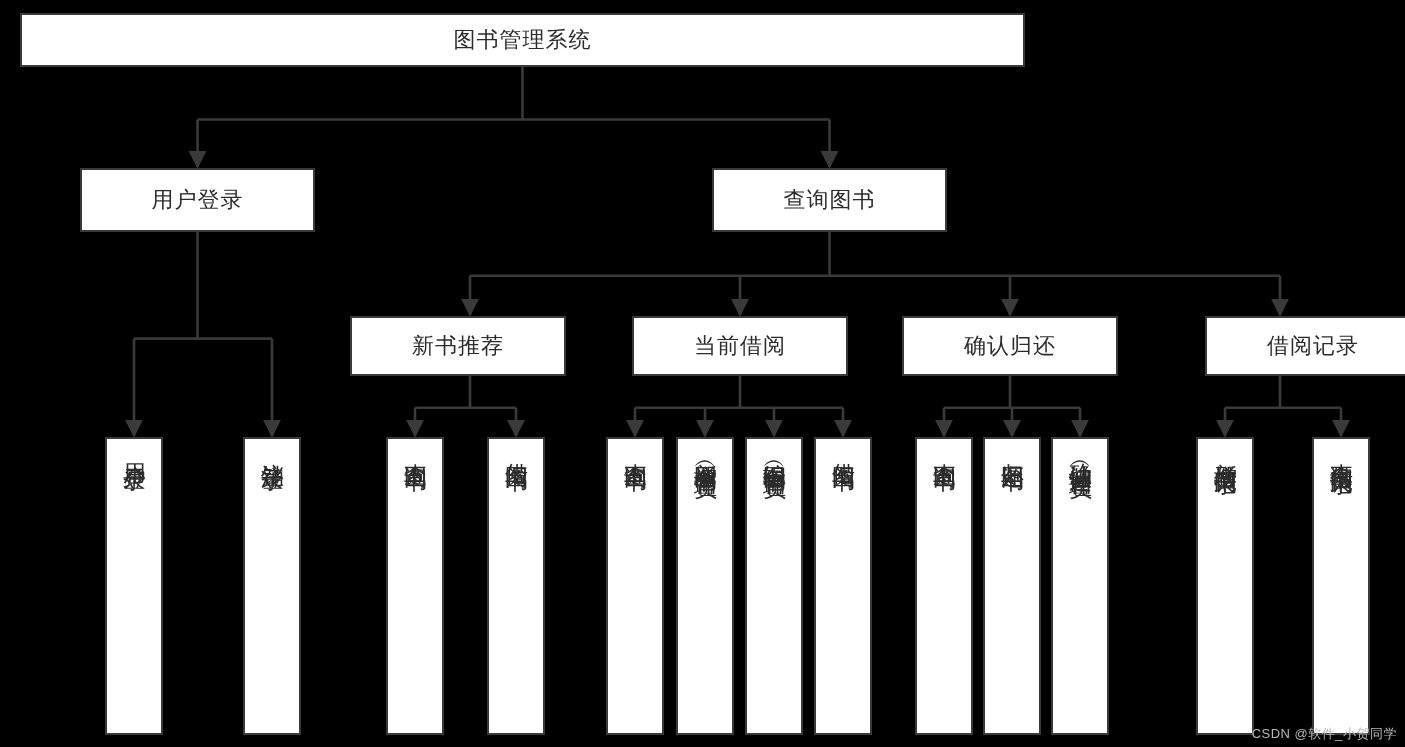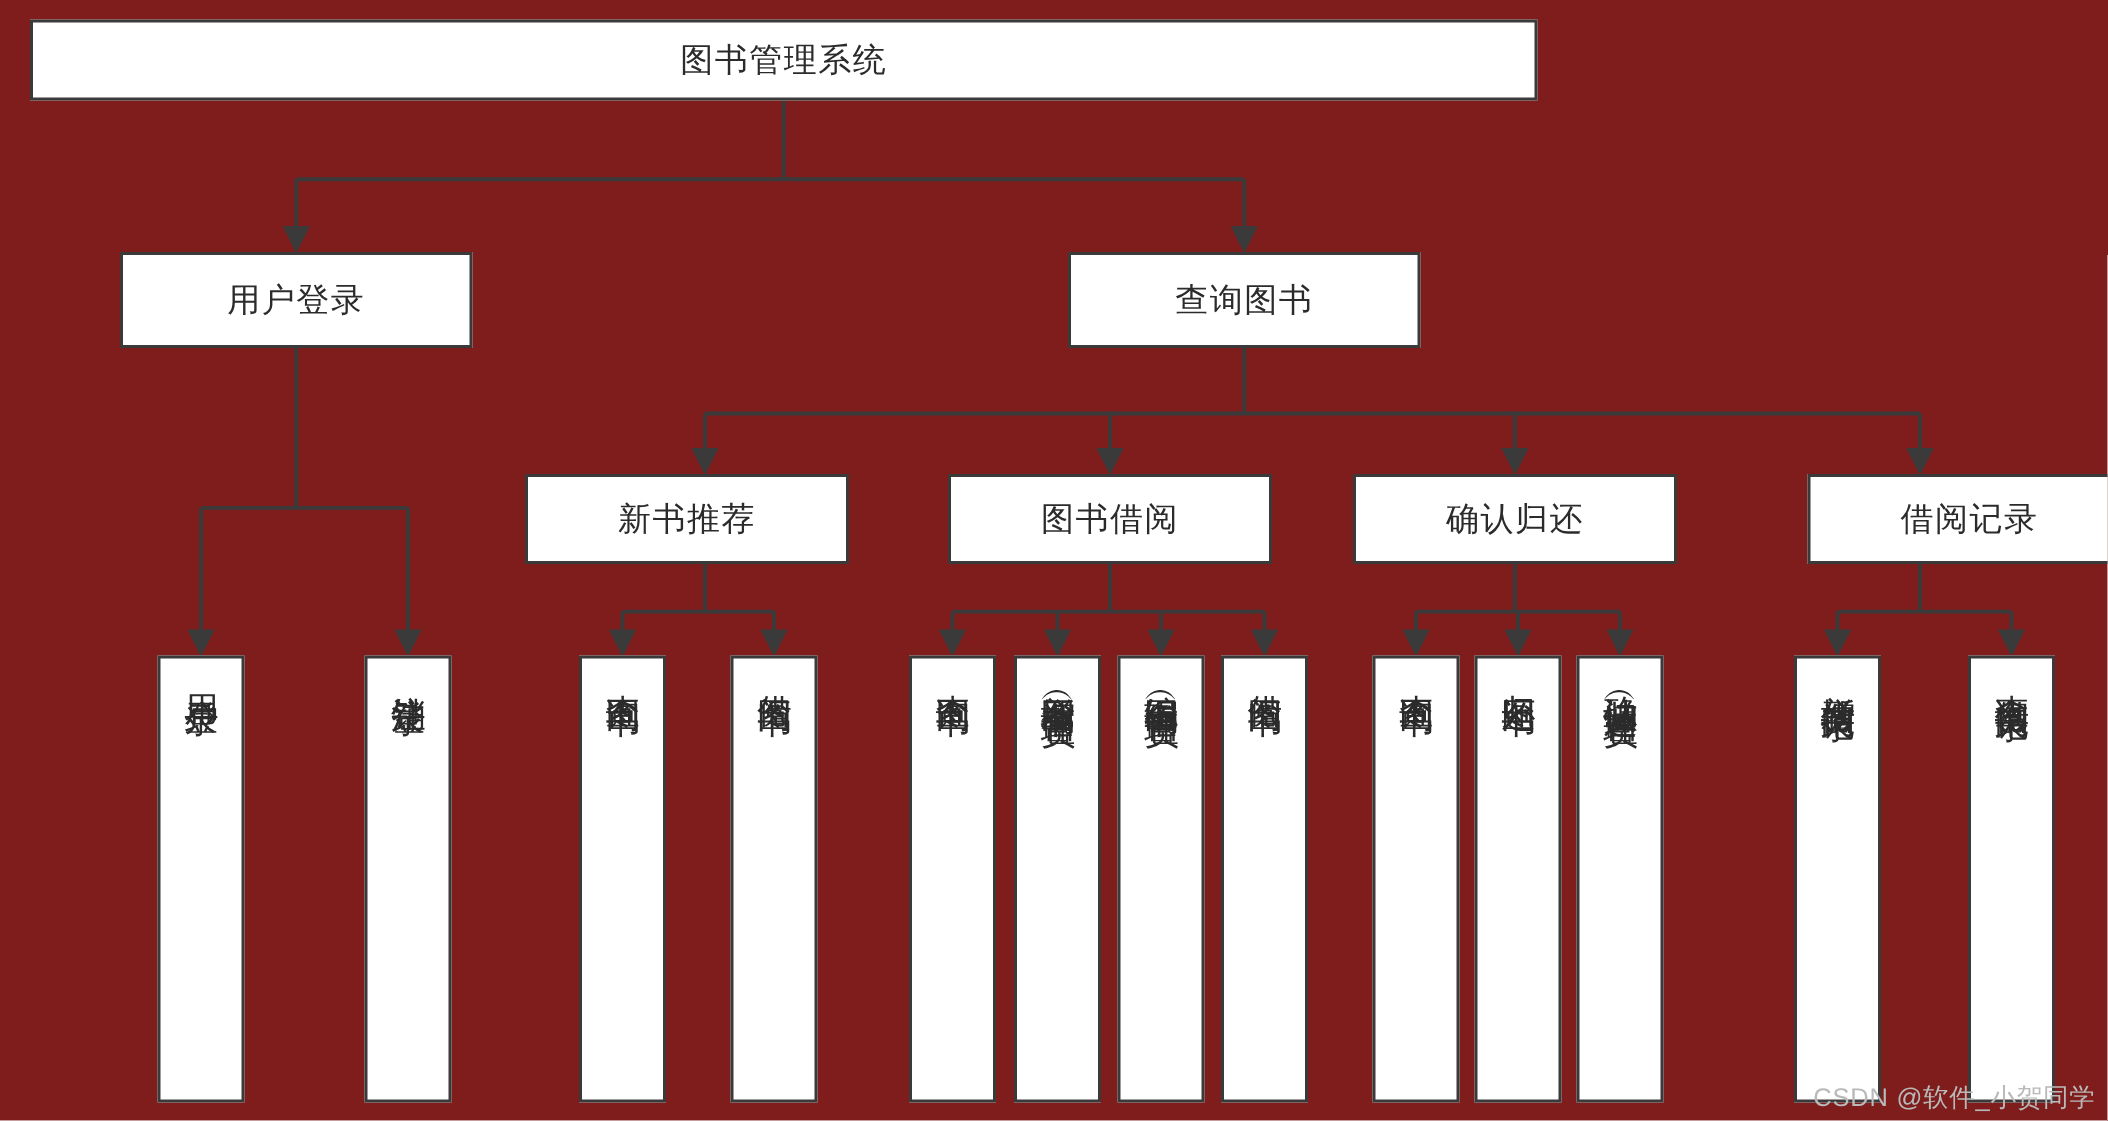--- a/index.html
+++ b/index.html
@@ -11,21 +11,21 @@
     width: 1405px;
     height: 747px;
     font-family: "Liberation Sans", "DejaVu Sans", sans-serif;
     overflow: hidden;
     position: relative;
   }
   #diagram-root {
     position: relative;
     width: 1405px;
     height: 747px;
-    background: #7f1d1d;
+    background: #000000;
   }
   svg.diagram-canvas {
     position: absolute;
     left: 0;
     top: 0;
     width: 1405px;
     height: 747px;
   }
   .node-box {
     position: absolute;
@@ -55,21 +55,21 @@
     font-size: 23px;
     color: #2b2b2b;
     line-height: 1.12;
     letter-spacing: 2px;
     white-space: nowrap;
   }
   .watermark {
     position: absolute;
     right: 8px;
     bottom: 4px;
-    font-size: 17px;
+    font-size: 13px;
     color: #b9b9b9;
     letter-spacing: 0.5px;
     white-space: nowrap;
     pointer-events: none;
   }
 </style>
 </head>
 <body>
 
 <div id="diagram-root">
@@ -125,21 +125,21 @@
     <span class="node-label">用户登录</span>
   </div>
   <div class="node-box horizontal" style="left: 712px; top: 168px; width: 235px; height: 64px;">
     <span class="node-label">查询图书</span>
   </div>
 
   <div class="node-box horizontal" style="left: 350px; top: 316px; width: 216px; height: 60px;">
     <span class="node-label">新书推荐</span>
   </div>
   <div class="node-box horizontal" style="left: 632px; top: 316px; width: 216px; height: 60px;">
-    <span class="node-label">图书借阅</span>
+    <span class="node-label">当前借阅</span>
   </div>
   <div class="node-box horizontal" style="left: 902px; top: 316px; width: 216px; height: 60px;">
     <span class="node-label">确认归还</span>
   </div>
   <div class="node-box horizontal" style="left: 1172px; top: 316px; width: 216px; height: 60px; margin-left: 33px;">
     <span class="node-label">借阅记录</span>
   </div>
 
   <div class="node-box vertical" style="left: 105px; top: 437px; width: 58px; height: 298px;">
     <span class="node-label">用户登录</span>

